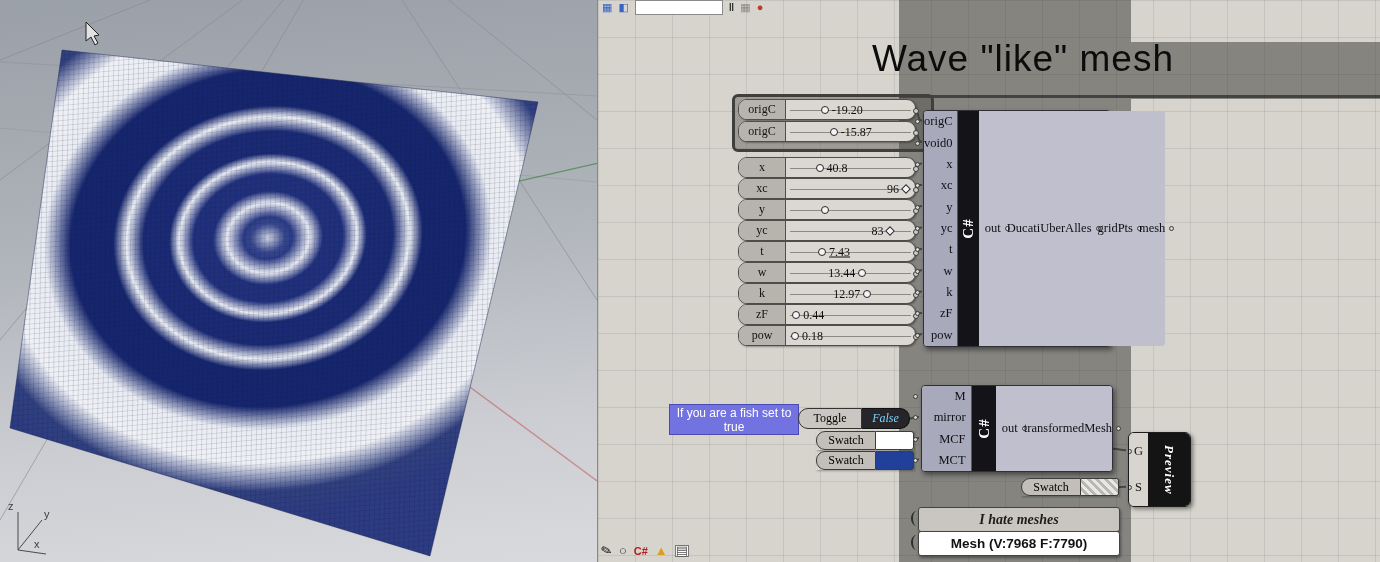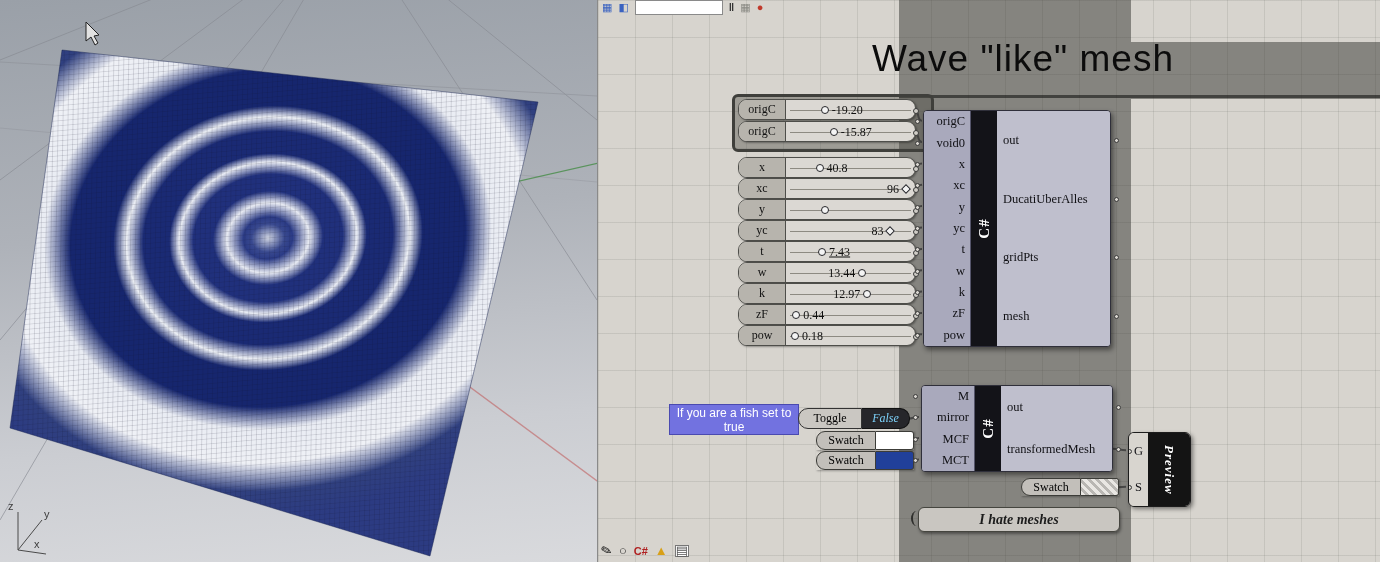--- a/index.html
+++ b/index.html
@@ -43,21 +43,21 @@
     border-radius:50%;transform:translate(-50%,-50%);box-sizing:border-box;z-index:2;}
   .knob.diamond{border-radius:0;width:7px;height:7px;transform:translate(-50%,-50%) rotate(45deg);}
   .sval{position:absolute;top:50%;transform:translateY(-50%);font:12px "Liberation Serif",serif;
     color:#101010;white-space:nowrap;z-index:1;}
 
   
   .ghcomp{position:absolute;display:flex;background:#b6b6c5;border:1.5px solid #2f2f3a;border-radius:4px;
     box-shadow:2px 3px 5px rgba(0,0,0,.45);z-index:4;}
   .in-col{display:flex;flex-direction:column;justify-content:space-around;background:#a9a9bc;
     border-right:1px solid #55556a;border-radius:3px 0 0 3px;}
-  .out-col{flex:1;display:flex;flex-direction:column;justify-content:space-around;background:#bfbfcd;
+  .out-col{flex:1;display:flex;flex-direction:row;justify-content:space-around;background:#bfbfcd;
     border-radius:0 3px 3px 0;}
   .port{position:relative;font:12.5px "Liberation Serif",serif;color:#101014;display:flex;align-items:center;}
   .port.in{justify-content:flex-end;padding-right:5px;}
   .port.out{justify-content:flex-start;padding-left:6px;}
   .dot{width:5px;height:5px;border-radius:50%;background:#d8d5cf;border:1px solid #3a3a3a;box-sizing:border-box;}
   .port.in .dot{position:absolute;left:-9px;}
   .port.out .dot{position:absolute;right:-9px;}
   .mid-bar{width:26px;background:#131318;display:flex;align-items:center;justify-content:center;}
   .cs-vert{transform:rotate(-90deg);color:#fff;font:bold 15px "Liberation Serif",serif;letter-spacing:1px;}
 
@@ -82,21 +82,21 @@
     border:1.5px solid #1c1c1c;border-radius:6px;overflow:hidden;box-shadow:2px 2px 4px rgba(0,0,0,.45);}
   .pv-ports{width:19px;background:#d8d5cf;display:flex;flex-direction:column;justify-content:space-around;}
   .pv-ports .port{justify-content:center;padding:0;}
   .pv-ports .dot{position:absolute;left:-2px;}
   .pv-body{flex:1;background:#141414;display:flex;align-items:center;justify-content:center;}
   .pv-text{writing-mode:vertical-rl;color:#fff;font:bold italic 13px "Liberation Serif",serif;letter-spacing:1px;}
 
   
   .gh-panel{position:absolute;left:320px;width:200px;height:23px;border:1.5px solid #45453f;border-radius:3px;
     display:flex;align-items:center;justify-content:center;z-index:4;box-shadow:1px 2px 3px rgba(0,0,0,.4);}
-  .panel-note{top:507px;background:#c9c6c1;font:bold italic 14px "Liberation Serif",serif;color:#1c1c1c;border-radius:6px;}
+  .panel-note{top:507px;background:#c9c6c1;font:bold italic 14px "Liberation Serif",serif;color:#1c1c1c;}
   .panel-mesh{top:531px;background:#ffffff;font:600 13.5px "Liberation Sans",sans-serif;color:#111;}
   .grip{position:absolute;left:-8px;top:3px;width:9px;height:15px;border-left:2px solid #2e2e2c;border-radius:50%;}
 
   
   .toolbar{position:absolute;left:0;top:0;width:300px;height:14px;z-index:5;display:flex;align-items:center;gap:6px;padding-left:4px;}
   .tb-icon{font-size:11px;line-height:11px;}
   .combo{width:82px;height:11px;background:#fff;border:1px solid #8a8a8a;font-size:9px;}
   .statusbar{position:absolute;left:3px;top:541px;height:20px;z-index:5;display:flex;align-items:center;gap:7px;}
   .st-icon{font-size:13px;line-height:14px;}
 </style>
@@ -406,20 +406,24 @@
     </div>
     <div class="pv-body">
       <span class="pv-text">Preview</span>
     </div>
   </div>
 
   <div class="gh-panel panel-note">
     <i class="grip"></i>
     <span>I hate meshes</span>
   </div>
+  <div class="gh-panel panel-mesh">
+    <i class="grip"></i>
+    <span>Mesh (V:7968  F:7790)</span>
+  </div>
 
   <div class="toolbar">
     <span class="tb-icon" style="color:#3a62c0">▦</span>
     <span class="tb-icon" style="color:#3a62c0">◧</span>
     <input class="combo" value="" style="">
     <span class="tb-icon" style="color:#333;font-weight:bold">‖</span>
     <span class="tb-icon" style="color:#8a8a84">▦</span>
     <span class="tb-icon" style="color:#c0392b">●</span>
   </div>
 

